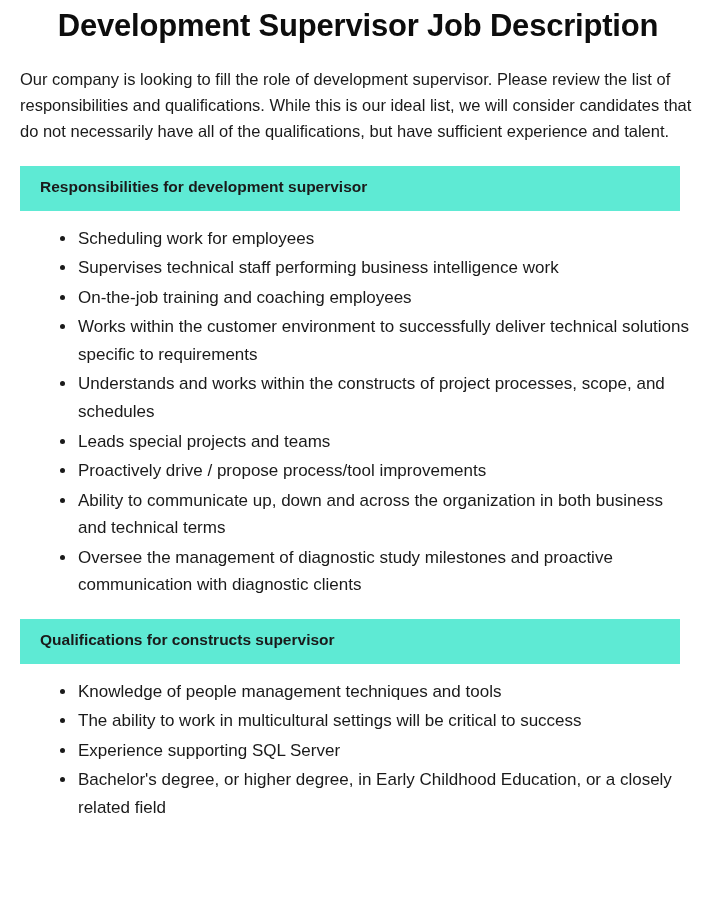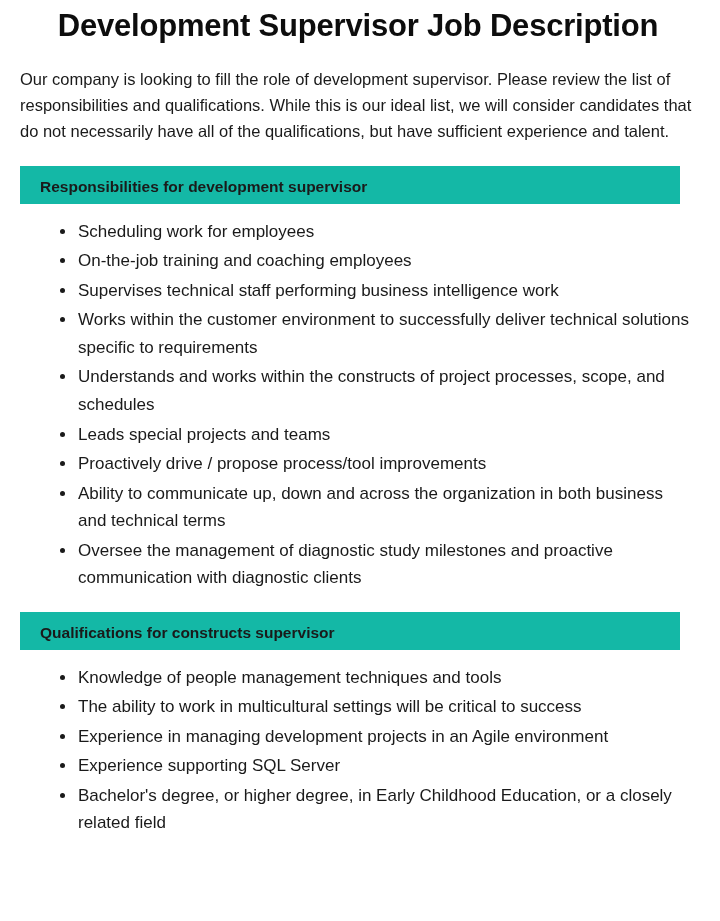--- a/index.html
+++ b/index.html
@@ -27,25 +27,25 @@
     letter-spacing: -0.2px;
     color: #0d0d0d;
   }
   .intro {
     font-size: 16.5px;
     line-height: 1.58;
     color: #1a1a1a;
     margin: 0 0 22px 0;
   }
   .section-header {
-    background: #14b8a6;
+    background: #5eead4;
     font-size: 15.5px;
     font-weight: bold;
     color: #1a1a1a;
-    padding: 12px 0 8px 20px;
+    padding: 12px 0 15px 20px;
     margin: 0 16px 14px 0;
   }
   .section-block {
     margin-bottom: 20px;
   }
   ul.bullets {
     margin: 0;
     padding: 0 0 0 40px;
     list-style: none;
   }
@@ -74,35 +74,34 @@
 <div class="page">
 
   <h1 class="doc-title">Development Supervisor Job Description</h1>
 
   <p class="intro">Our company is looking to fill the role of development supervisor. Please review the list of responsibilities and qualifications. While this is our ideal list, we will consider candidates that do not necessarily have all of the qualifications, but have sufficient experience and talent.</p>
 
   <div class="section-block">
     <div class="section-header">Responsibilities for development supervisor</div>
     <ul class="bullets">
       <li>Scheduling work for employees</li>
+      <li>Supervises technical staff performing business intelligence work</li>
       <li>On-the-job training and coaching employees</li>
-      <li>Supervises technical staff performing business intelligence work</li>
       <li>Works within the customer environment to successfully deliver technical solutions specific to requirements</li>
       <li>Understands and works within the constructs of project processes, scope, and schedules</li>
       <li>Leads special projects and teams</li>
       <li>Proactively drive / propose process/tool improvements</li>
       <li>Ability to communicate up, down and across the organization in both business and technical terms</li>
       <li>Oversee the management of diagnostic study milestones and proactive communication with diagnostic clients</li>
     </ul>
   </div>
 
   <div class="section-block">
     <div class="section-header">Qualifications for constructs supervisor</div>
     <ul class="bullets">
       <li>Knowledge of people management techniques and tools</li>
       <li>The ability to work in multicultural settings will be critical to success</li>
-      <li>Experience in managing development projects in an Agile environment</li>
       <li>Experience supporting SQL Server</li>
       <li>Bachelor's degree, or higher degree, in Early Childhood Education, or a closely related field</li>
     </ul>
   </div>
 
 </div>
 
 </body></html>

